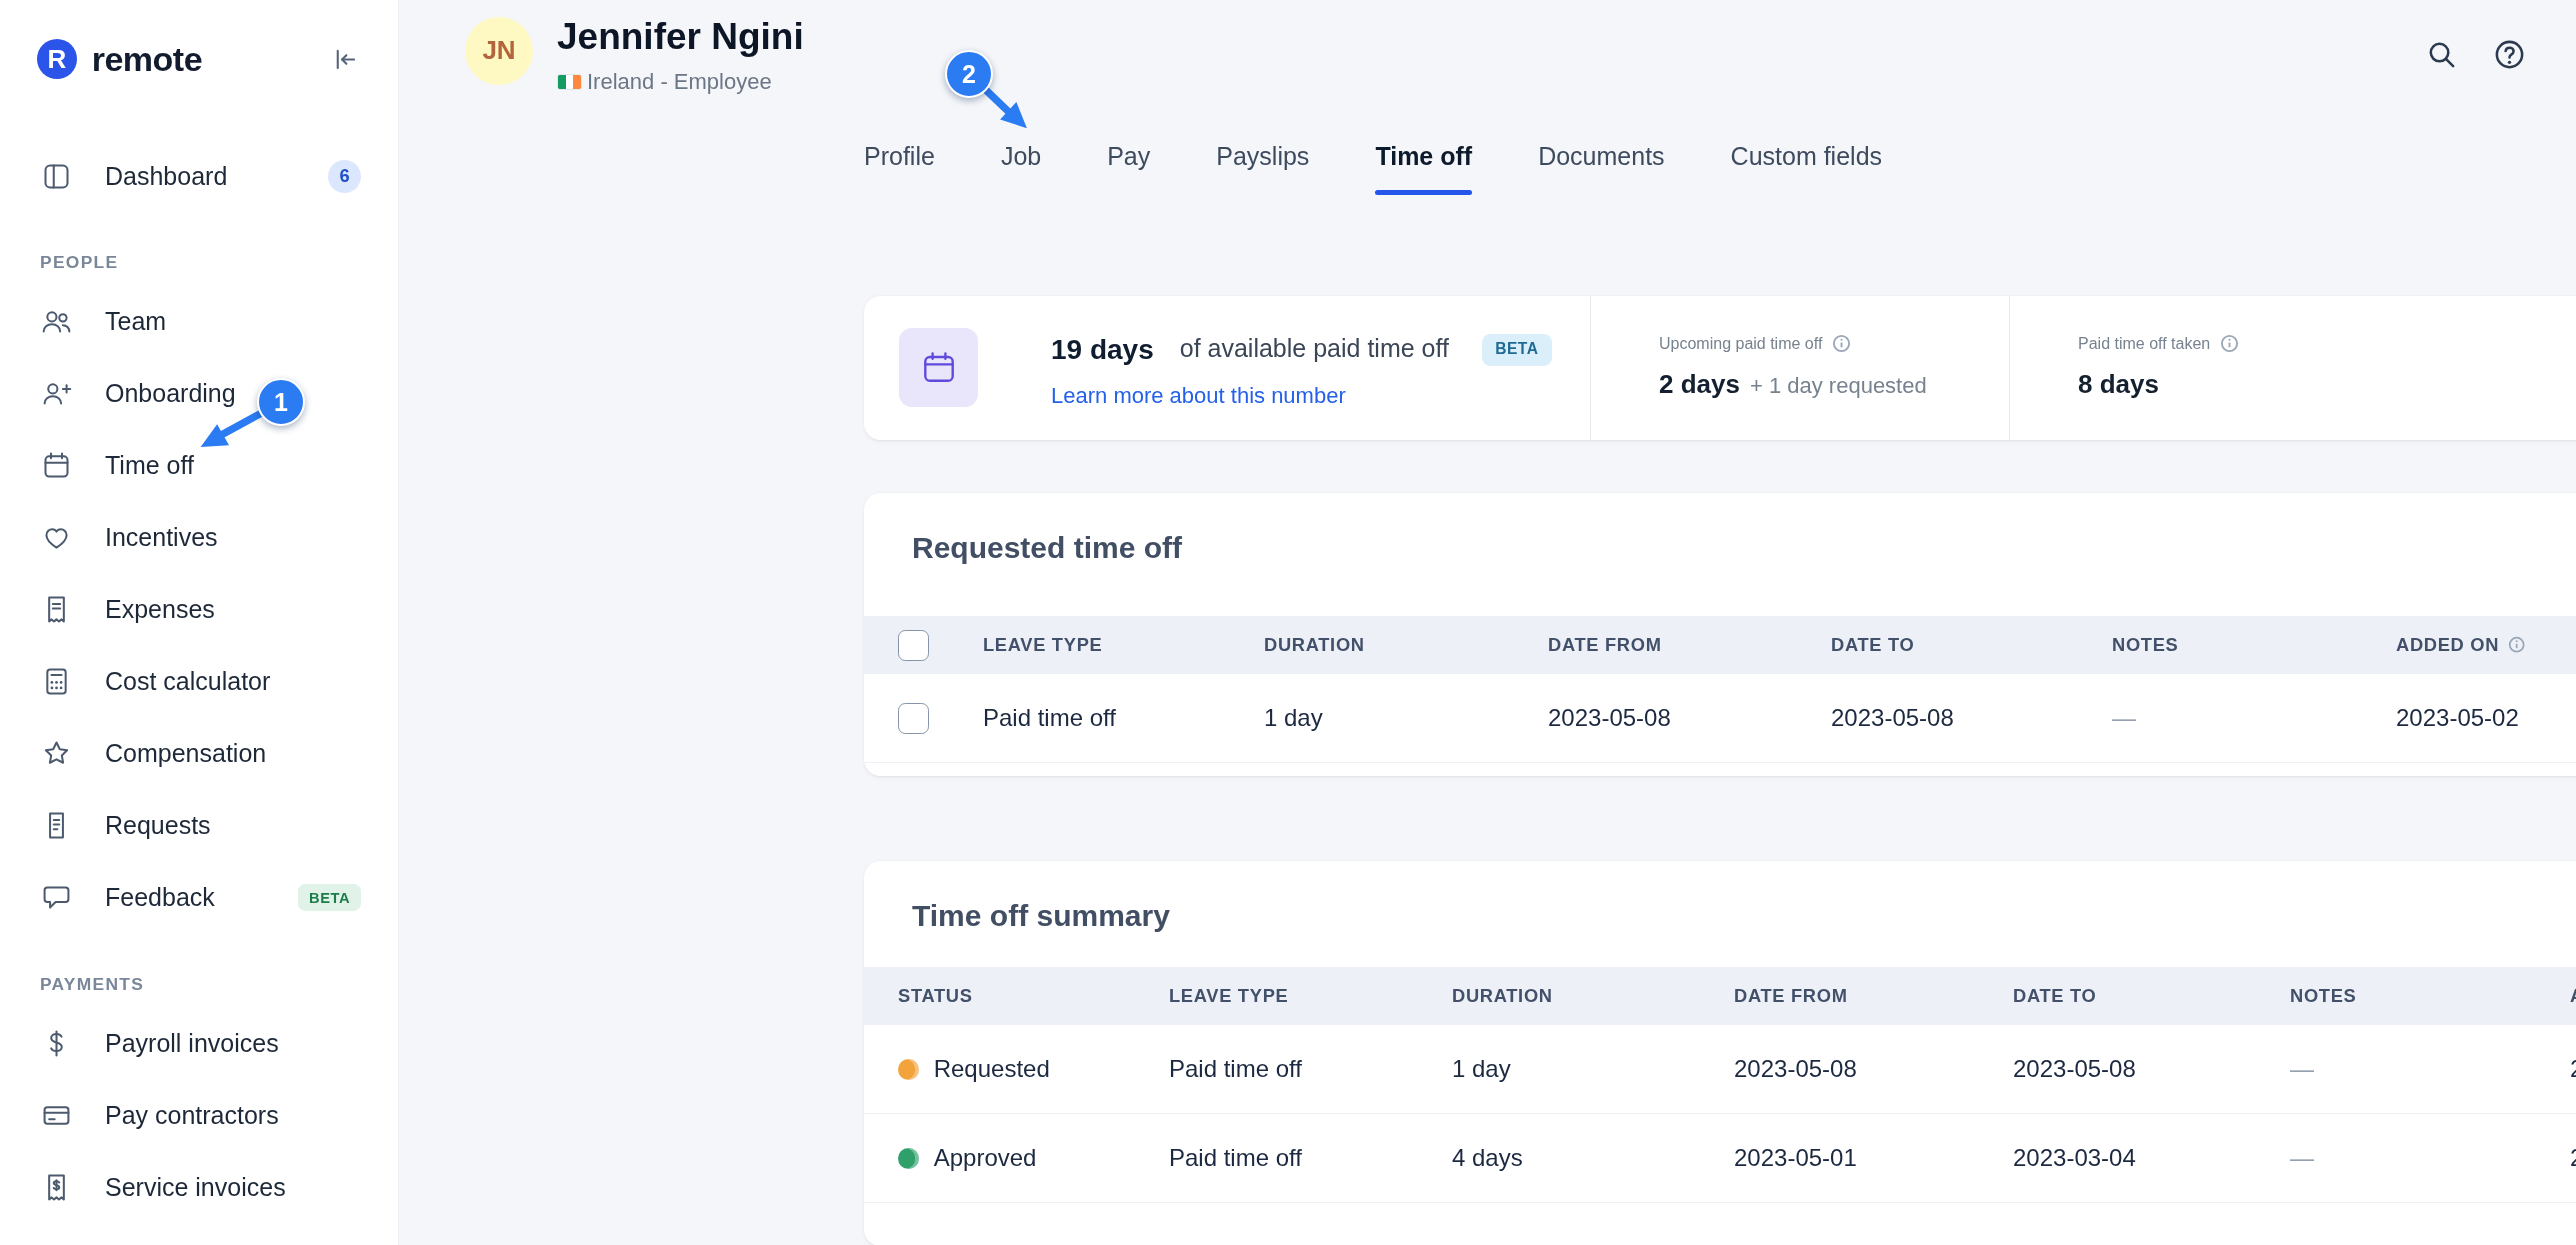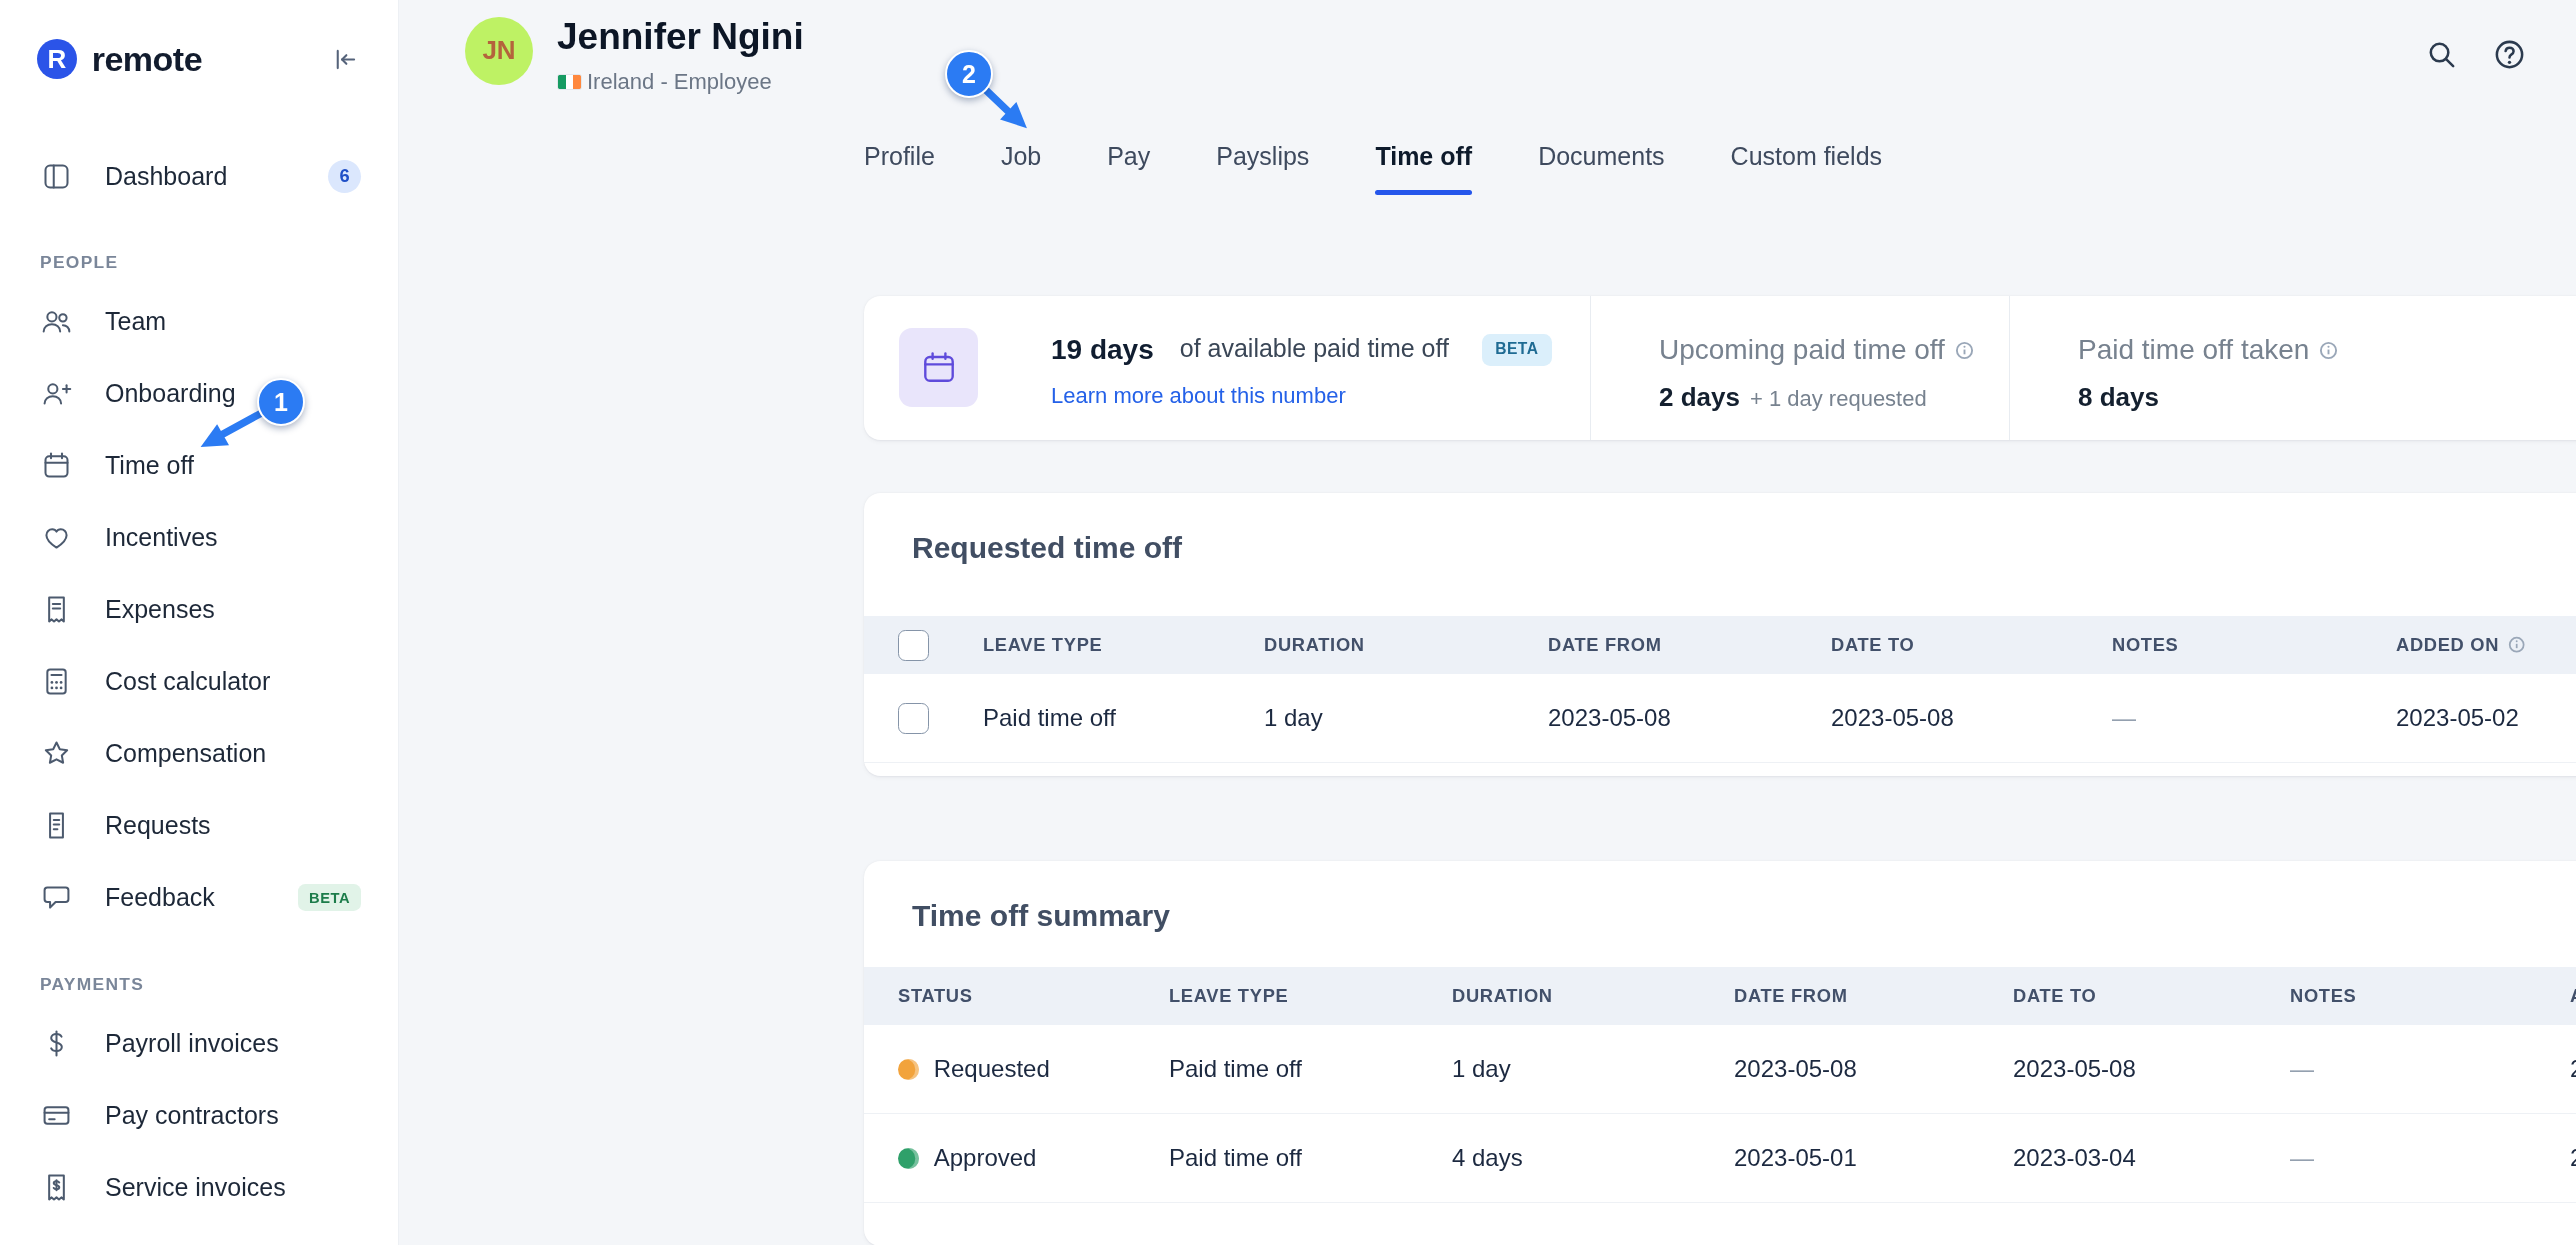--- a/index.html
+++ b/index.html
@@ -19,21 +19,21 @@
   .nicon { width:33px; height:33px; color:#4c5a6e; display:flex; align-items:center; justify-content:center; flex:0 0 33px; }
   .nicon svg { stroke:currentColor; fill:none; stroke-width:2.2; stroke-linecap:round; stroke-linejoin:round; }
   .nlabel { font-size:25px; color:#1d2838; font-weight:500; }
   .count-badge { margin-left:auto; min-width:33px; height:33px; padding:0 9.2px; border-radius:16.5px; background:#dbe7fd; color:#2050c7; font-size:18.3px; font-weight:700; display:flex; align-items:center; justify-content:center; }
   .beta-badge-green { margin-left:auto; background:#e1f3e8; color:#1c7c4a; font-size:14.7px; font-weight:700; letter-spacing:0.5px; padding:5.5px 11px; border-radius:7.3px; }
   .section-label { margin:37px 0 9.2px 40px; height:27.5px; font-size:17.4px; font-weight:700; letter-spacing:1.3px; color:#7a8699; display:flex; align-items:center; }
 
   
   .main { position:absolute; left:399px; top:0; right:0; bottom:0; }
   .page-head { position:absolute; left:66px; top:16.5px; right:49px; display:flex; }
-  .avatar { width:68px; height:68px; border-radius:50%; background:#bef264; color:#b4643c; font-size:26px; font-weight:700; display:flex; align-items:center; justify-content:center; flex:0 0 68px; }
+  .avatar { width:68px; height:68px; border-radius:50%; background:#fef9c3; color:#b4643c; font-size:26px; font-weight:700; display:flex; align-items:center; justify-content:center; flex:0 0 68px; }
   .who { margin-left:24px; }
   .who-name { font-size:37px; font-weight:700; color:#0c1626; line-height:1.1; }
   .who-sub { margin-top:12px; display:flex; align-items:center; gap:5px; font-size:22px; color:#6b7686; }
   .flag-ie { width:25px; height:16.5px; border-radius:2.7px; background:linear-gradient(90deg,#169b62 0 33.3%,#ffffff 33.3% 66.6%,#ff883e 66.6% 100%); border:0.9px solid #e3e7ec; }
   .head-icons { margin-left:auto; display:flex; gap:33px; padding-top:20px; color:#2b3a4e; }
   .icon-btn { background:none; border:none; cursor:pointer; color:#2b3a4e; display:flex; }
   .icon-btn svg { stroke:currentColor; fill:none; stroke-width:2.6; stroke-linecap:round; stroke-linejoin:round; }
 
   
   .tabs { position:absolute; left:465px; top:141px; display:flex; gap:66px; }
@@ -50,21 +50,21 @@
   .tile { position:absolute; left:35px; top:32px; width:79px; height:79px; border-radius:13px; background:#e9e5fb; display:flex; align-items:center; justify-content:center; color:#5f4bdb; }
   .tile svg { stroke:currentColor; fill:none; stroke-width:2.6; stroke-linecap:round; stroke-linejoin:round; }
   .v-div { position:absolute; top:0; bottom:0; width:0.9px; background:#e8ecf1; }
   .sumA { position:absolute; left:187px; top:38px; }
   .sumA-line1 { display:flex; gap:26px; }
   .big-val { font-size:28px; font-weight:700; color:#101d30; }
   .big-rest { font-size:25px; color:#3a4656; }
   .beta-badge-blue { background:#dbeffb; color:#1f6b93; font-size:15.6px; font-weight:700; letter-spacing:0.5px; padding:5.5px 13px; border-radius:8.2px; margin-left:7.3px; }
   .learn-link { display:inline-block; margin-top:16.5px; font-size:22px; color:#2461e8; cursor:pointer; }
   .sumcol { position:absolute; top:38px; }
-  .sum-label { display:flex; align-items:center; gap:10px; font-size:28px; color:#77828f; }
+  .sum-label { display:flex; align-items:center; gap:10px; font-size:16px; color:#77828f; }
   .sum-val-row { margin-top:15.6px; display:flex; align-items:baseline; gap:10px; }
   .sum-val { font-size:26px; font-weight:700; color:#14202f; }
   .sum-extra { font-size:22px; color:#77828f; }
   .info-ic { display:inline-flex; color:#9aa7b8; }
   .info-ic svg { stroke:currentColor; fill:none; stroke-width:2; }
 
   
   .thead { display:grid; height:58px; background:#edf1f7; align-items:center; }
   .trow { display:grid; height:89px; background:#fff; align-items:center; border-bottom:0.9px solid #eef1f5; }
   .th { font-size:18.3px; font-weight:700; color:#42506a; letter-spacing:0.7px; display:flex; align-items:center; gap:9.2px; }

